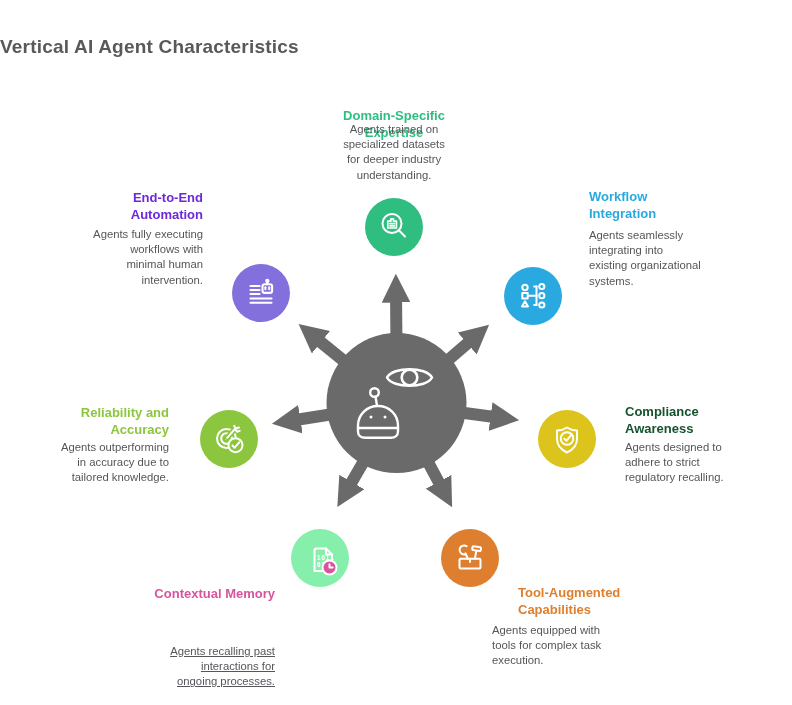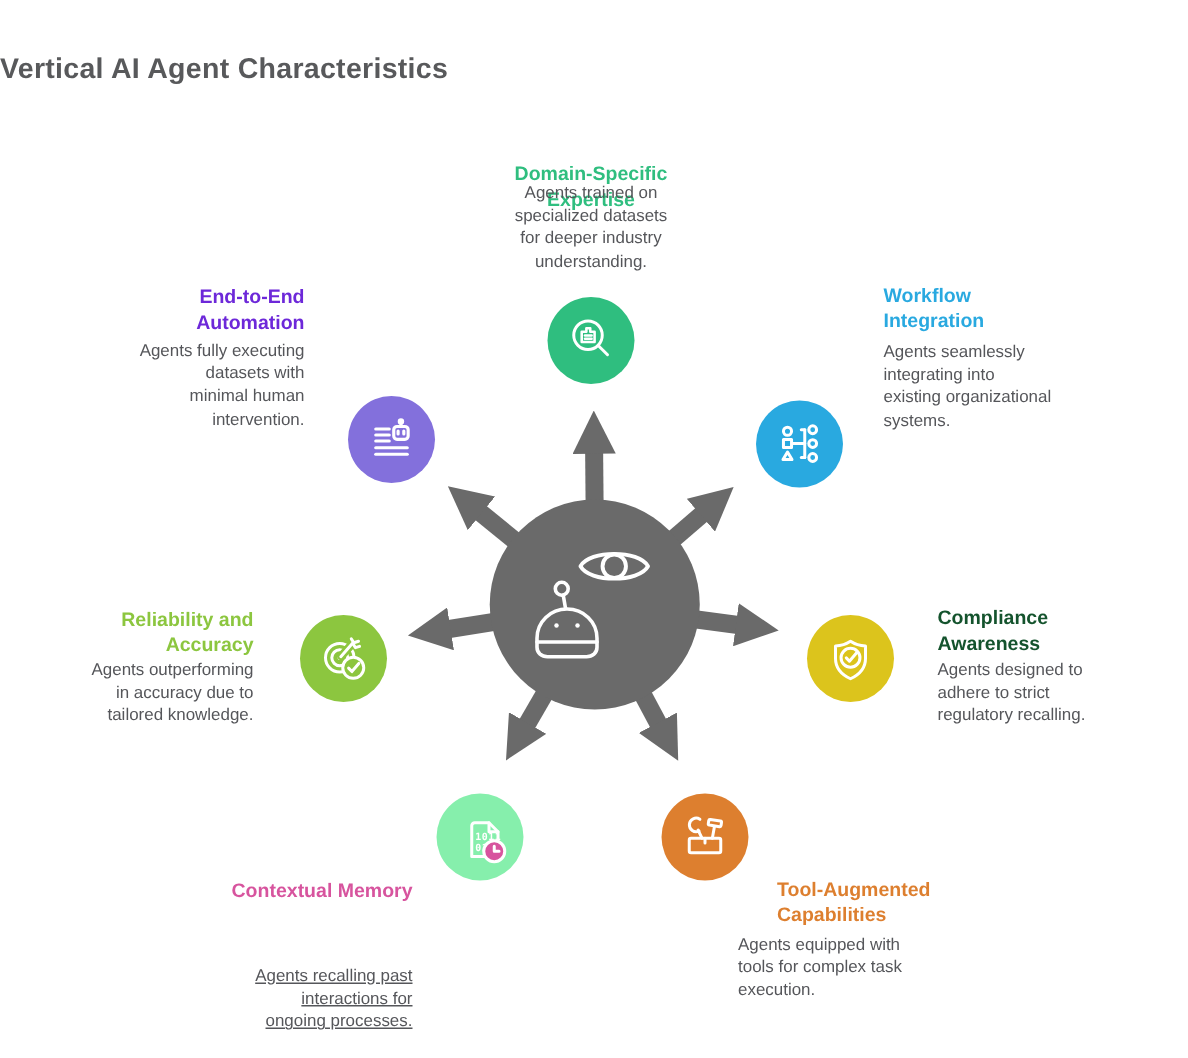--- a/index.html
+++ b/index.html
@@ -209,21 +209,21 @@
         <circle cx="24.5" cy="24.2" r="7" fill="#8CC63F"></circle>
         <path d="M21.4,24.4 l2.2,2.3 l4.6,-5.4"></path>
       </svg>
     </div>
   </div>
 
   <div class="node">
     <div class="n-title ta-r c-auto auto-t">End-to-End
 Automation</div>
     <div class="n-desc ta-r auto-d">Agents fully executing
-datasets with
+workflows with
 minimal human
 intervention.</div>
     <div class="badge bg-auto auto-b">
       <svg class="icon-svg" width="36" height="36" viewBox="0 0 36 36" fill="none" stroke="#fff" stroke-width="2.1" stroke-linecap="round" stroke-linejoin="round">
         <line x1="7.5" y1="11" x2="16.5" y2="11"></line>
         <line x1="7.5" y1="15" x2="16.5" y2="15"></line>
         <line x1="7.5" y1="19" x2="16.5" y2="19"></line>
         <line x1="7.5" y1="23.5" x2="28.5" y2="23.5"></line>
         <line x1="7.5" y1="27.8" x2="28.5" y2="27.8"></line>
         <rect x="19.5" y="9.3" width="9.6" height="8.6" rx="2.2"></rect>

